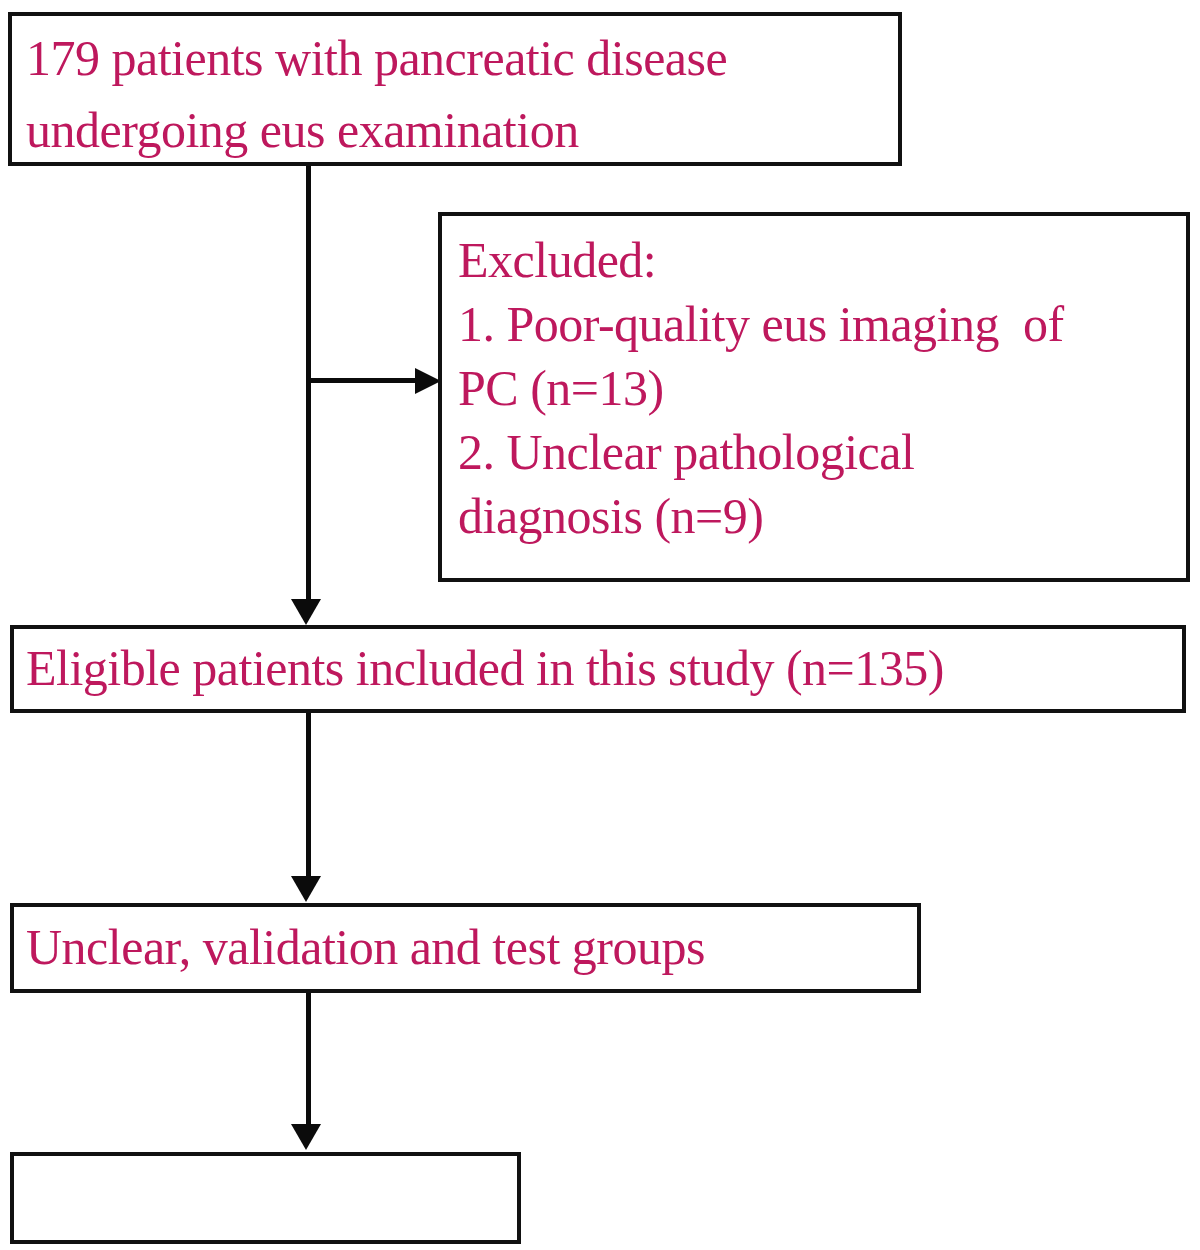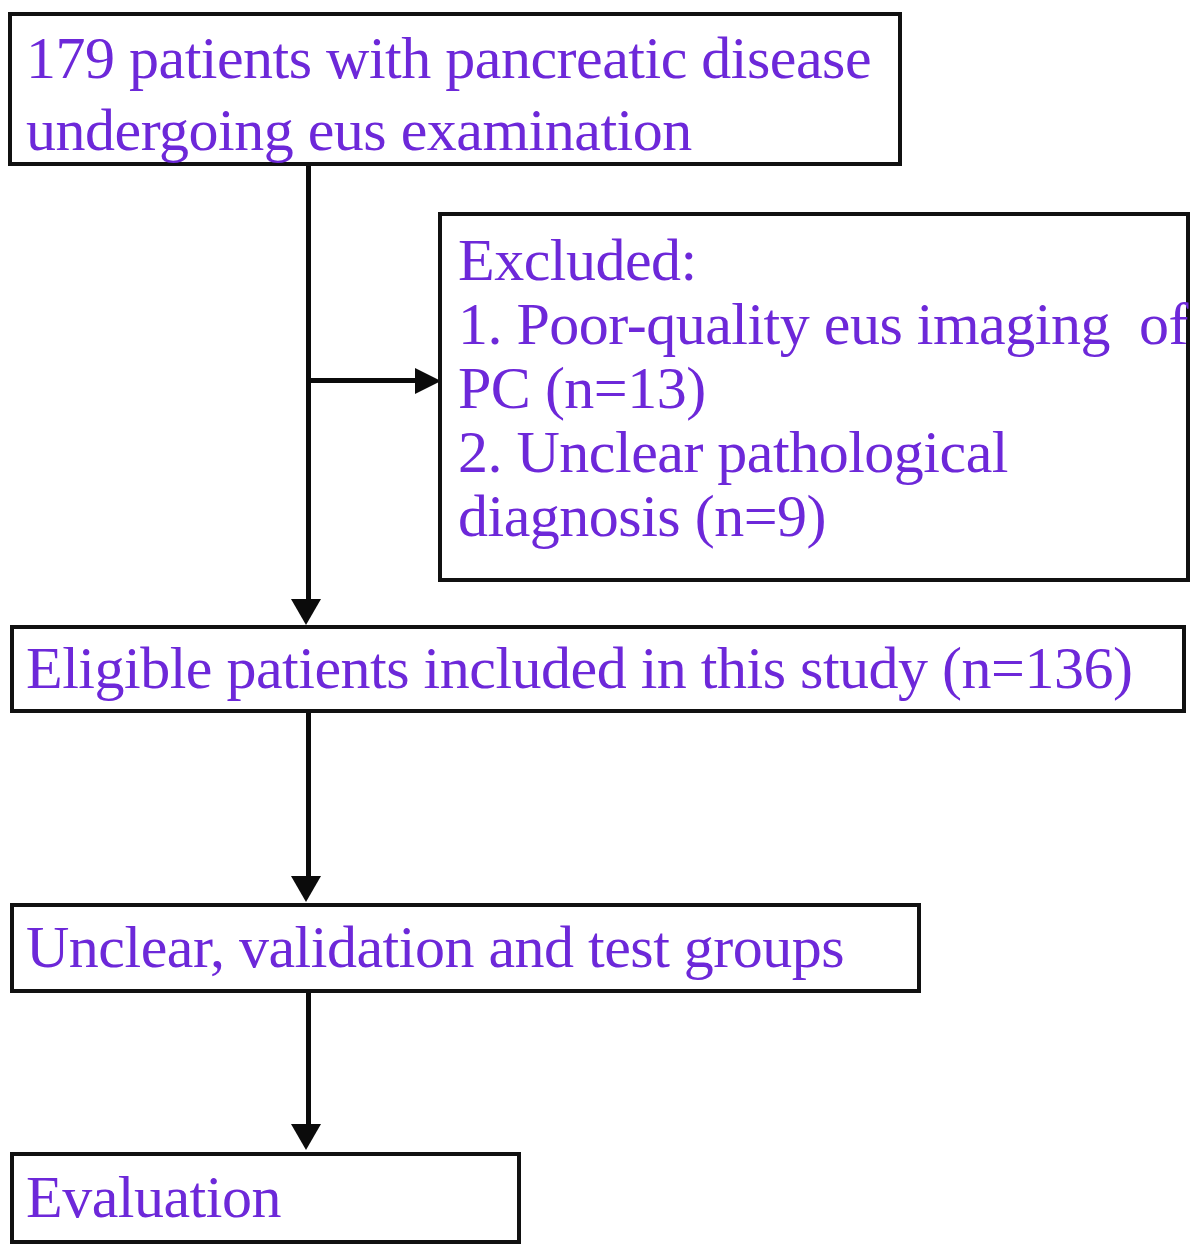--- a/index.html
+++ b/index.html
@@ -19,22 +19,22 @@
   .node-box {
     position: absolute;
     box-sizing: border-box;
     border: 4px solid #111111;
     background: #ffffff;
   }
   .node-text {
     position: absolute;
     white-space: pre;
     font-family: "Liberation Serif", "DejaVu Serif", serif;
-    color: #6d28d9;
-    font-size: 60px;
+    color: #be185d;
+    font-size: 50px;
     line-height: 72px;
     letter-spacing: -0.5px;
   }
   .node-text.tight {
     line-height: 64px;
   }
   .connector {
     position: absolute;
     background: #0b0b0b;
   }
@@ -102,27 +102,26 @@
   <div class="arrow-right" id="conn-branch-arrow"></div>
 
   <div class="node-box" id="box-excluded"></div>
   <div class="node-text tight" id="txt-excluded">Excluded:
 1. Poor-quality eus imaging  of
 PC (n=13)
 2. Unclear pathological
 diagnosis (n=9)</div>
 
   <div class="node-box" id="box-eligible"></div>
-  <div class="node-text" id="txt-eligible">Eligible patients included in this study (n=136)</div>
+  <div class="node-text" id="txt-eligible">Eligible patients included in this study (n=135)</div>
 
   <div class="connector v-line" id="conn-eligible-line"></div>
   <div class="arrow-down" id="conn-eligible-arrow"></div>
 
   <div class="node-box" id="box-groups"></div>
   <div class="node-text" id="txt-groups">Unclear, validation and test groups</div>
 
   <div class="connector v-line" id="conn-groups-line"></div>
   <div class="arrow-down" id="conn-groups-arrow"></div>
 
   <div class="node-box" id="box-evaluation"></div>
-  <div class="node-text" id="txt-evaluation">Evaluation</div>
 
 </div>
 
 </body></html>

